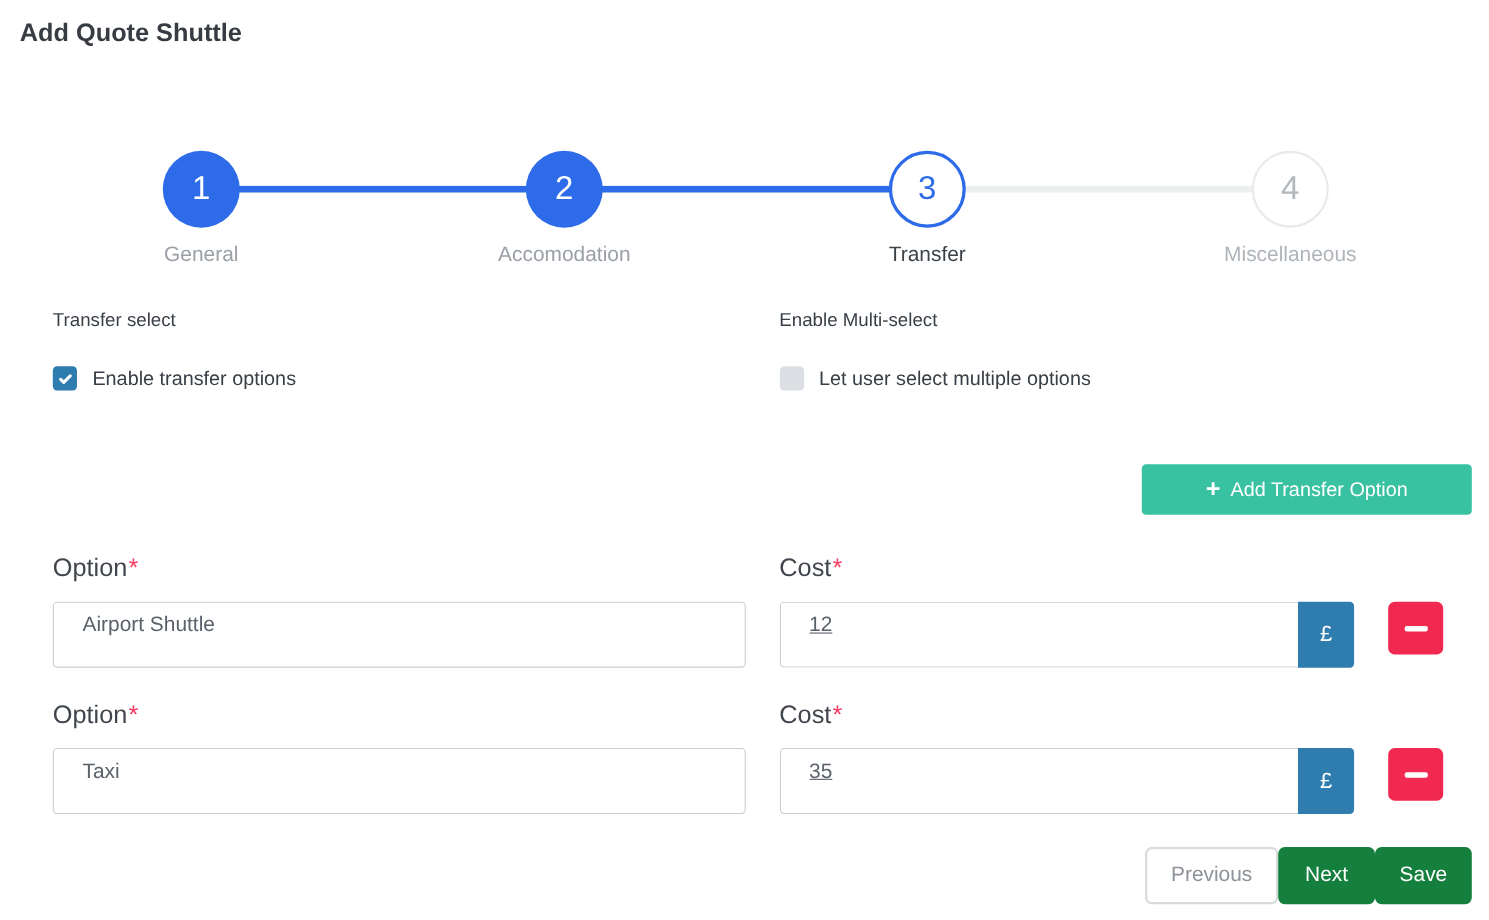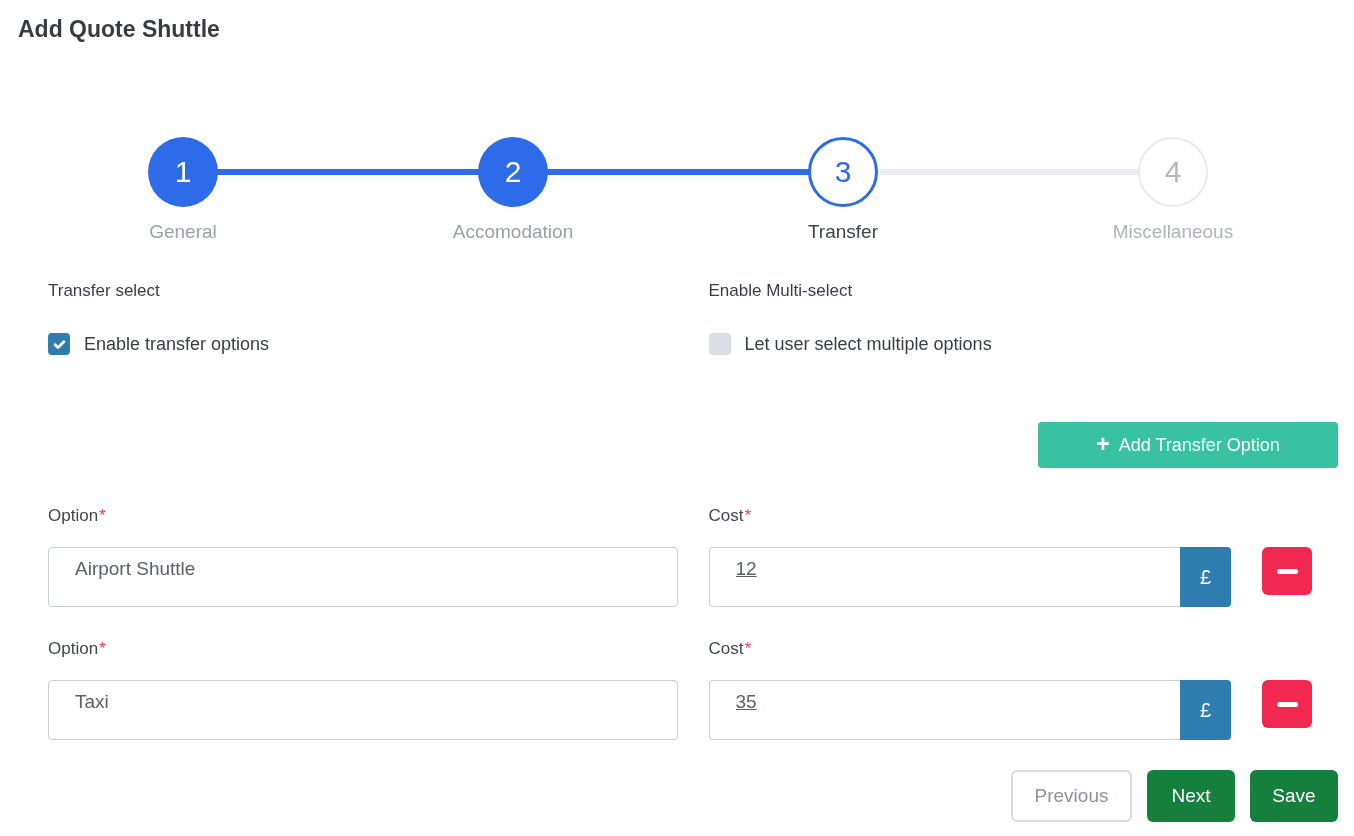--- a/index.html
+++ b/index.html
@@ -102,21 +102,21 @@
     font-family: inherit;
     font-size: 18px;
     display: flex; align-items: center; justify-content: center;
     gap: 9px;
     cursor: pointer;
   }
   .plus-glyph { font-size: 23px; font-weight: 700; line-height: 1; position: relative; top: -1px; }
 
   .field-label-row { margin-top: 38px; }
   .field-label-row.second { margin-top: 32px; }
-  .field-label { font-size: 17px; color: #41464d; line-height: 20px; }
+  .field-label { font-size: 23px; color: #41464d; line-height: 20px; }
   .req-star { color: #ef3b5e; margin-left: 1px; }
 
   .input-row { margin-top: 21px; }
   .text-input {
     width: 100%; height: 60px;
     border: 1px solid #c9ced3;
     border-radius: 4px;
     padding: 0 0 16px 26px;
     font-family: inherit;
     font-size: 19px;
@@ -146,21 +146,20 @@
     cursor: pointer;
     flex: 0 0 50px;
   }
   .minus-bar { width: 21px; height: 5px; background: #ffffff; border-radius: 2px; }
 
   
   .footer {
     margin: 30px 16px 0 0;
     display: flex;
     justify-content: flex-end;
-    gap: 15px;
   }
   .btn {
     height: 52px;
     border-radius: 6px;
     font-family: inherit;
     font-size: 19px;
     cursor: pointer;
   }
   .btn-previous {
     width: 121px;

